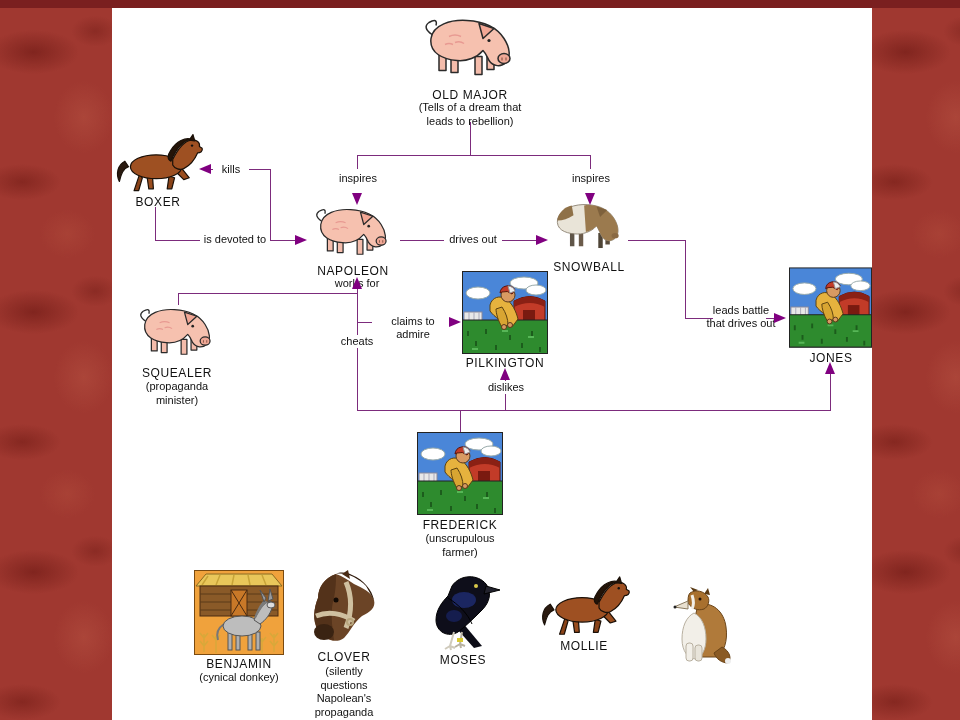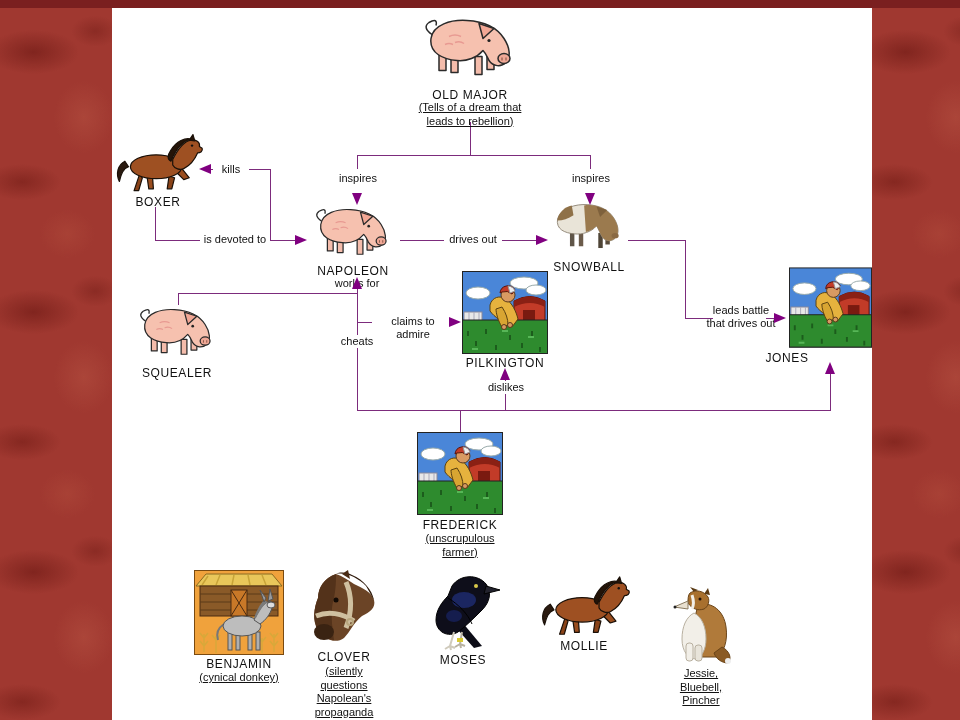--- a/index.html
+++ b/index.html
@@ -30,21 +30,21 @@
   .ar-d{border-left:5px solid transparent;border-right:5px solid transparent;border-top:12px solid #800080;}
 
   .elabel{position:absolute;z-index:4;font-size:11px;color:#111;background:#fff;
     text-align:center;white-space:pre-line;line-height:13px;padding:0 1px;}
   .elabel.nobg{background:transparent;}
 
   .node{position:absolute;z-index:4;}
   .nlabel{position:absolute;z-index:4;font-size:12px;letter-spacing:.6px;color:#111;
     text-align:center;white-space:pre-line;line-height:13px;}
   .ncap{position:absolute;z-index:4;font-size:11px;color:#111;text-align:center;
-    white-space:pre-line;line-height:13.5px;text-decoration:underline;}
+    white-space:pre-line;line-height:13.5px;}
   svg{display:block;}
 </style>
 </head>
 <body>
 
 <svg width="0" height="0" style="position:absolute">
 <defs>
   <g id="pig-pink" stroke="#2a2a2a" stroke-width="1.5" stroke-linejoin="round">
     <path d="M17 22 q-10 -7 -3 -12 q9 -5 7 3" fill="none"></path>
     <rect x="24" y="40" width="7" height="18" fill="#f4bcab"></rect>
@@ -256,34 +256,36 @@
       </svg>
   </div>
   <div class="nlabel" style="left:543px;top:261px;width:92px">SNOWBALL</div>
 
   <div class="node" style="left:127px;top:303px">
     <svg viewBox="0 0 110 75" width="100" height="62">
         <use href="#pig-pink"></use>
       </svg>
   </div>
   <div class="nlabel" style="left:123px;top:367px;width:108px">SQUEALER</div>
+  <div class="ncap" style="left:123px;top:380px;width:108px">(propaganda
+minister)</div>
 
   <div class="node" style="left:462px;top:271px">
     <svg viewBox="0 0 86 83" width="86" height="83">
         <use href="#farmer"></use>
       </svg>
   </div>
   <div class="nlabel" style="left:455px;top:357px;width:100px">PILKINGTON</div>
 
   <div class="node" style="left:789px;top:266px">
     <svg viewBox="0 0 86 83" width="83" height="83">
         <use href="#farmer"></use>
       </svg>
   </div>
-  <div class="nlabel" style="left:748px;top:352px;width:78px">JONES</div>
+  <div class="nlabel" style="left:792px;top:352px;width:78px">JONES</div>
 
   <div class="node" style="left:417px;top:431px">
     <svg viewBox="0 0 86 83" width="86" height="85">
         <use href="#farmer"></use>
       </svg>
   </div>
   <div class="nlabel" style="left:408px;top:519px;width:104px">FREDERICK</div>
   <div class="ncap" style="left:404px;top:532px;width:112px">(unscrupulous
 farmer)</div>
 
@@ -318,16 +320,13 @@
         <use href="#horse-brown"></use>
       </svg>
   </div>
   <div class="nlabel" style="left:551px;top:640px;width:66px">MOLLIE</div>
 
   <div class="node" style="left:664px;top:587px">
     <svg viewBox="0 0 74 80" width="74" height="80">
         <use href="#collie"></use>
       </svg>
   </div>
-  <div class="ncap" style="left:658px;top:667px;width:86px">Jessie,
-Bluebell,
-Pincher</div>
 </div>
 
 </body></html>

